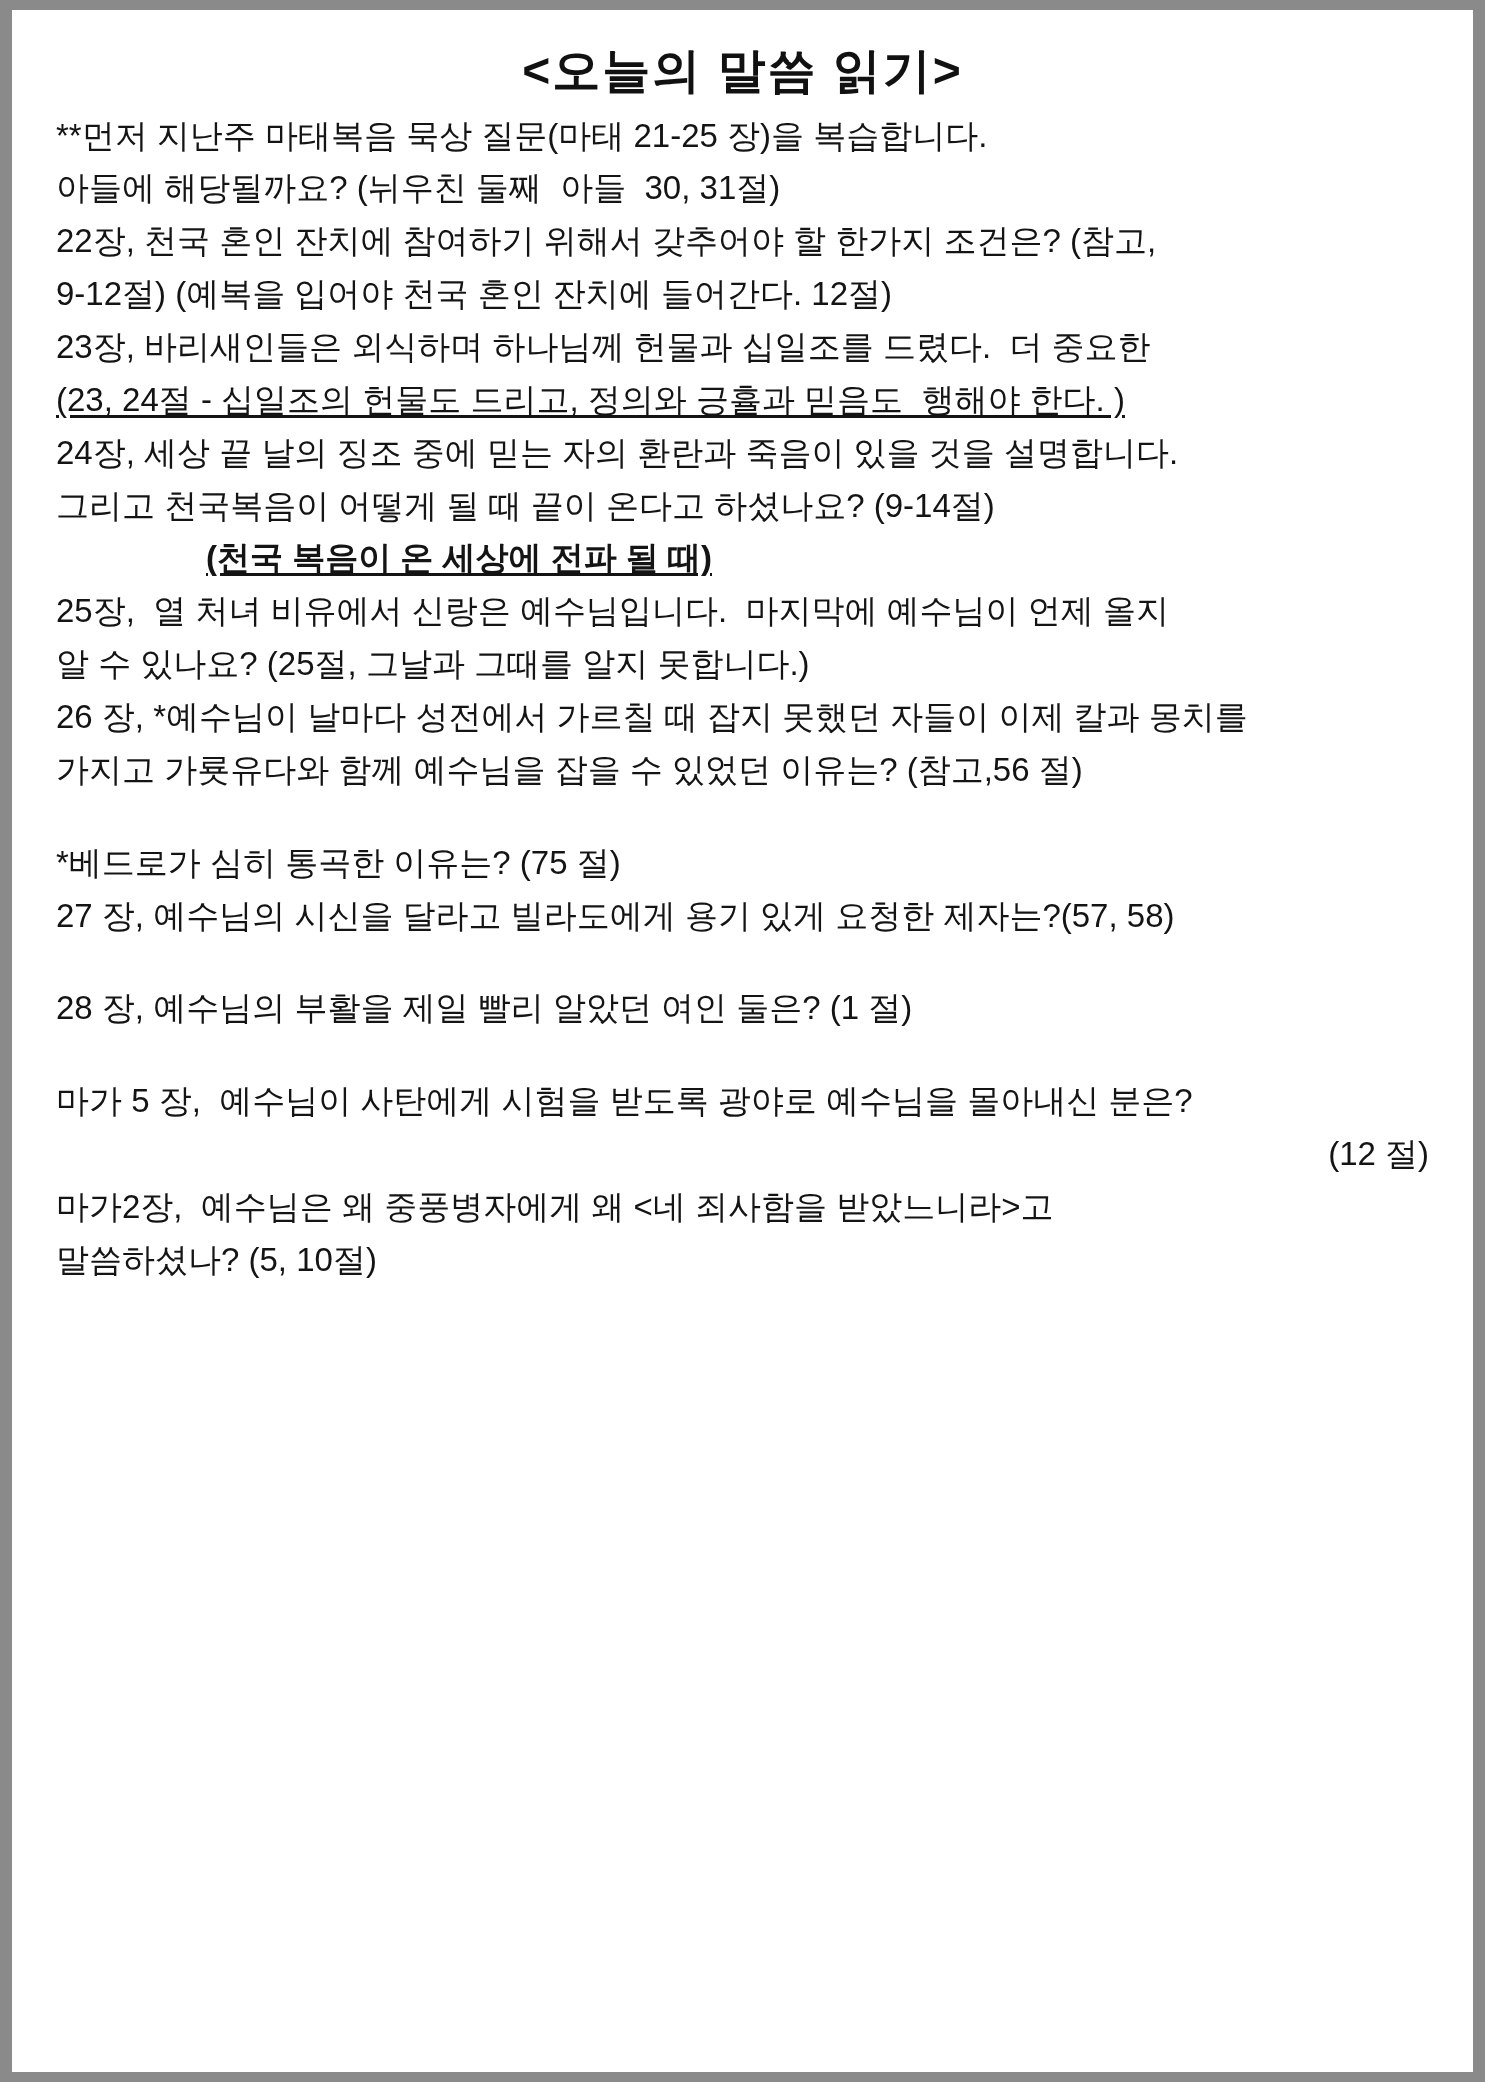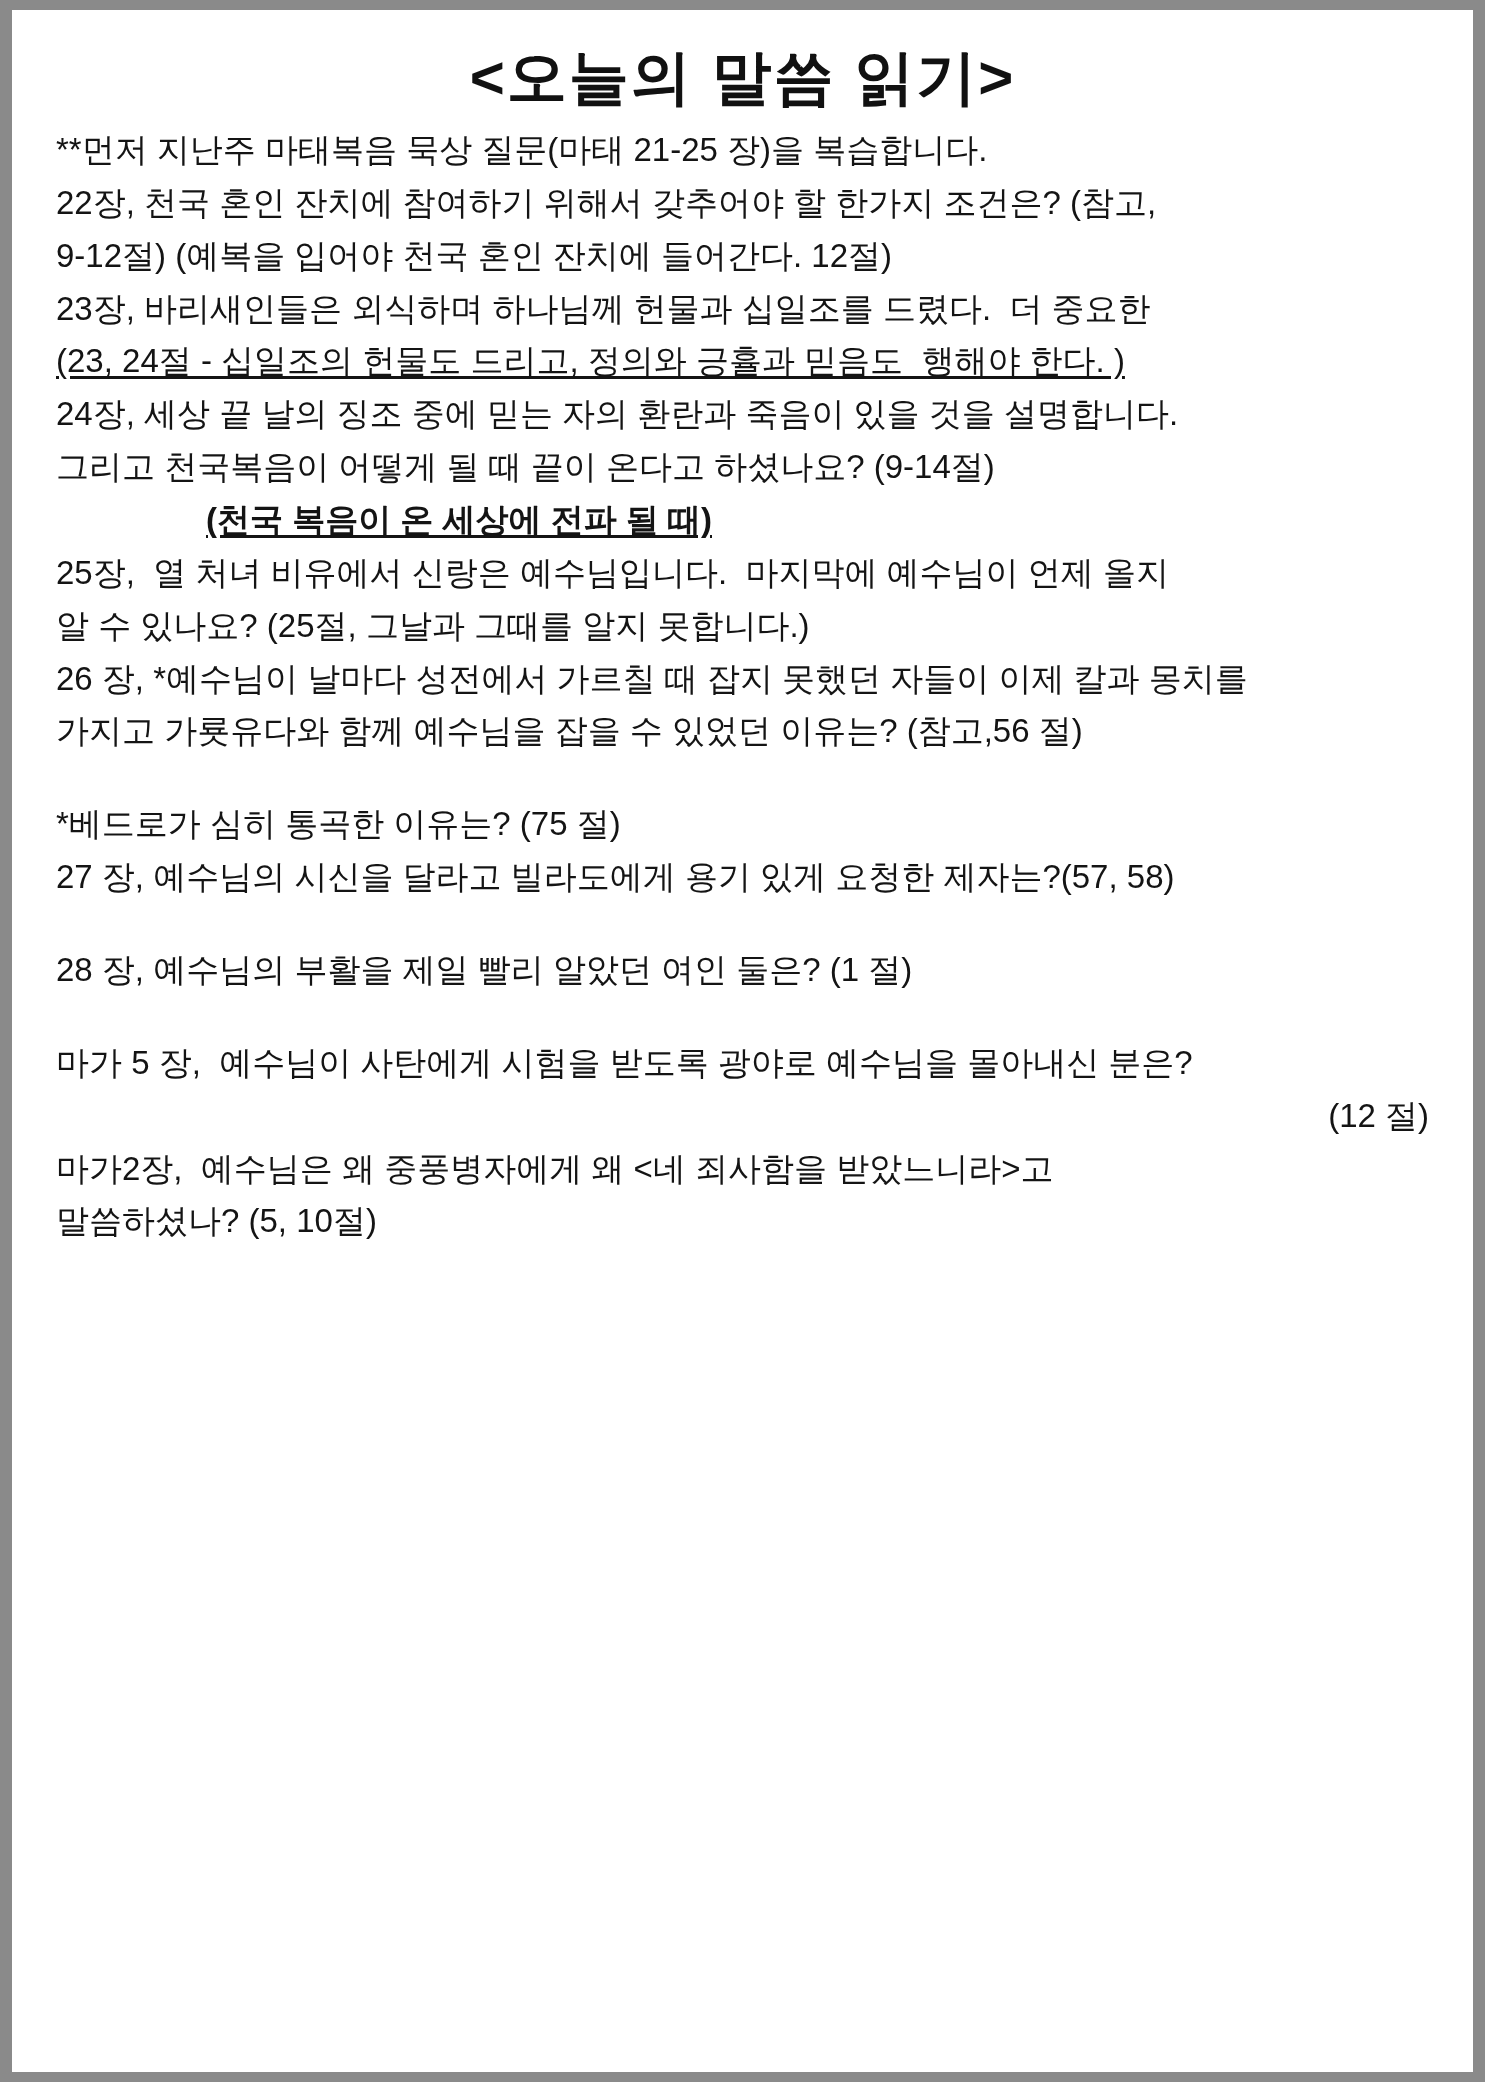--- a/index.html
+++ b/index.html
@@ -18,21 +18,21 @@
     left: 12px;
     top: 10px;
     width: 1461px;
     height: 2062px;
     background: #ffffff;
     box-sizing: border-box;
     padding: 18px 44px 0 44px;
   }
   .doc-title {
     text-align: center;
-    font-size: 60px;
+    font-size: 48px;
     font-weight: 700;
     letter-spacing: 2px;
     color: #111;
     margin: 14px 0 10px 0;
     line-height: 1.2;
   }
   .line {
     font-size: 33px;
     color: #141414;
     line-height: 1.42;
@@ -48,20 +48,21 @@
     height: 34px;
   }
 </style>
 </head>
 <body>
 
 <div class="page">
   <div class="doc-title">&lt;오늘의 말씀 읽기&gt;</div>
   <div id="body-lines">
       <div class="line center">**먼저 지난주 마태복음 묵상 질문(마태 21-25 장)을 복습합니다.</div>
+      <div class="line">아들에 해당될까요? (뉘우친 둘째  아들  30, 31절)</div>
       <div class="line">22장, 천국 혼인 잔치에 참여하기 위해서 갖추어야 할 한가지 조건은? (참고,</div>
       <div class="line">9-12절) (예복을 입어야 천국 혼인 잔치에 들어간다. 12절)</div>
       <div class="line">23장, 바리새인들은 외식하며 하나님께 헌물과 십일조를 드렸다.  더 중요한</div>
       <div class="line u">(23, 24절 - 십일조의 헌물도 드리고, 정의와 긍휼과 믿음도  행해야 한다. )</div>
       <div class="line">24장, 세상 끝 날의 징조 중에 믿는 자의 환란과 죽음이 있을 것을 설명합니다.</div>
       <div class="line">그리고 천국복음이 어떻게 될 때 끝이 온다고 하셨나요? (9-14절)</div>
       <div class="line indent-1"><span class="u">(천국 복음이 온 세상에 전파 될 때)</span></div>
       <div class="line">25장,  열 처녀 비유에서 신랑은 예수님입니다.  마지막에 예수님이 언제 올지</div>
       <div class="line">알 수 있나요? (25절, 그날과 그때를 알지 못합니다.)</div>
       <div class="line">26 장, *예수님이 날마다 성전에서 가르칠 때 잡지 못했던 자들이 이제 칼과 몽치를</div>

